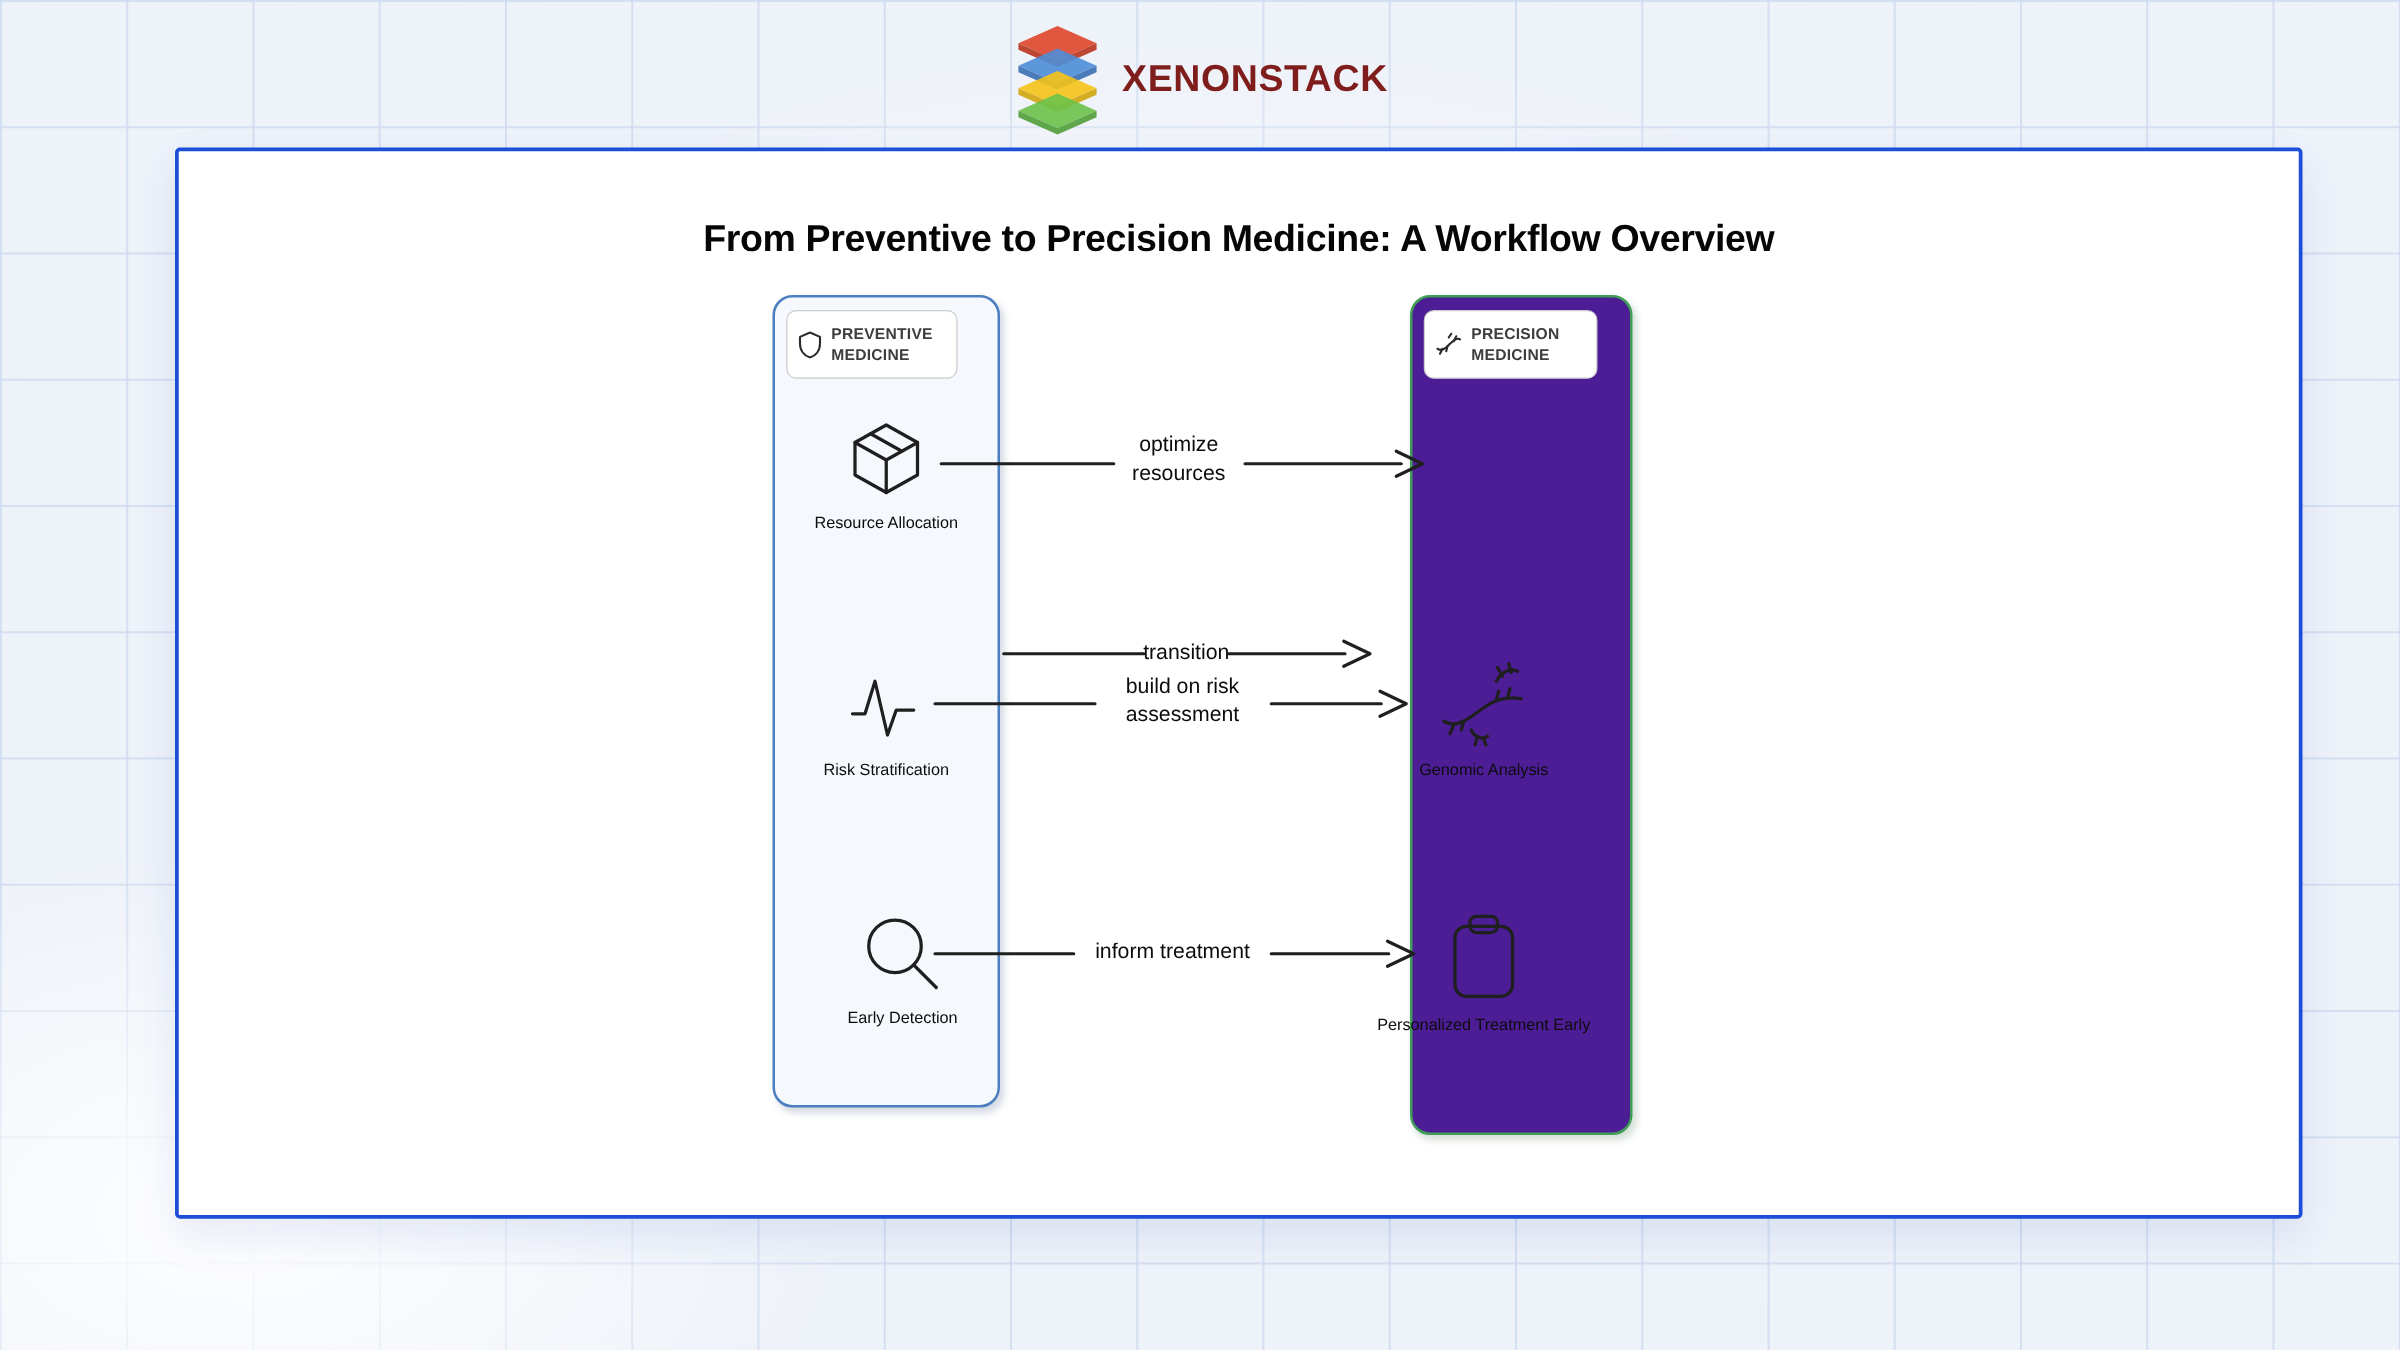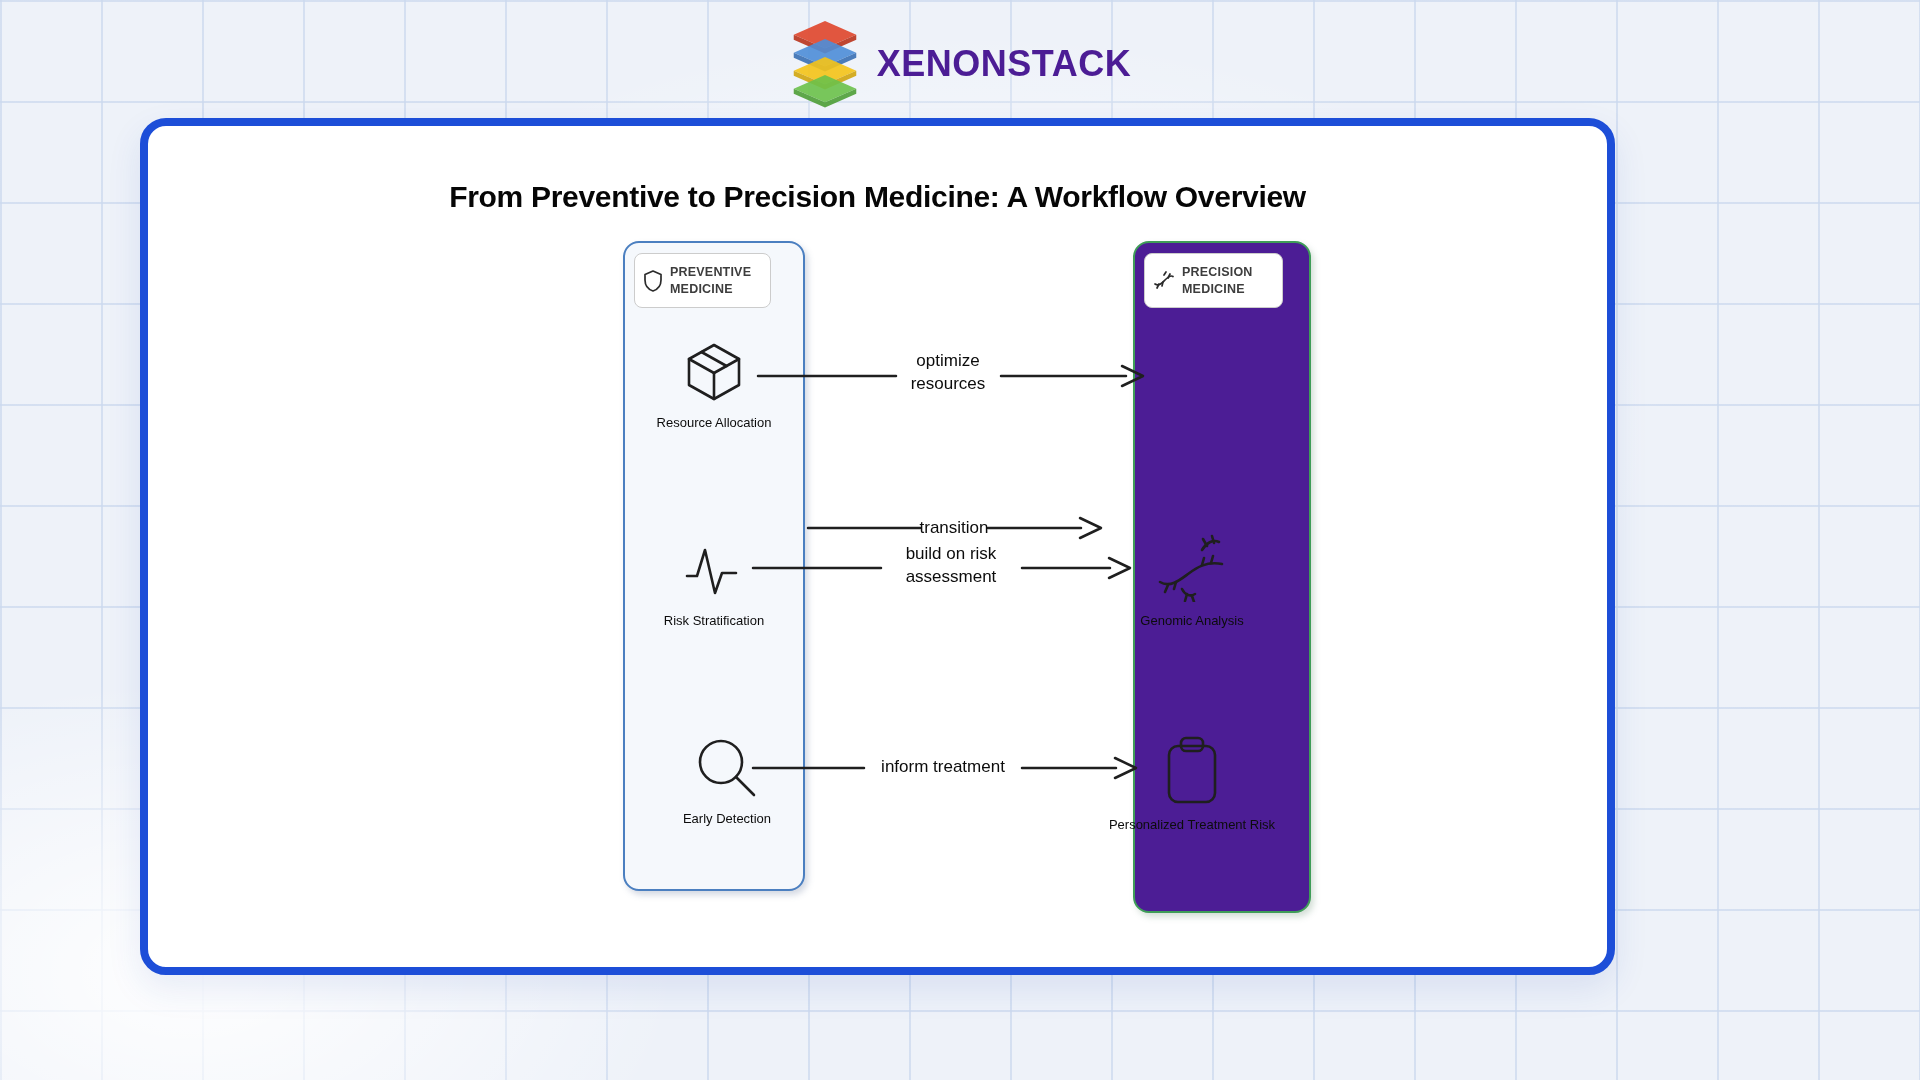--- a/index.html
+++ b/index.html
@@ -10,23 +10,23 @@
     background-image:
       radial-gradient(ellipse 980px 560px at 50% 40%, #ffffff 0%, rgba(255,255,255,0) 72%),
       radial-gradient(ellipse 700px 420px at 10% 90%, rgba(255,255,255,0.95) 0%, rgba(255,255,255,0) 70%),
       linear-gradient(rgba(204,217,239,0.75) 1.5px, transparent 1.5px),
       linear-gradient(90deg, rgba(204,217,239,0.75) 1.5px, transparent 1.5px);
     background-size:auto,auto,101px 101px,101px 101px;
     position:relative;
   }
   .brand { position:absolute; top:16px; left:0; width:100%; height:96px;
     display:flex; align-items:center; justify-content:center; gap:16px; }
-  .brand-name { font-size:36px; font-weight:700; color:#4c1d95; letter-spacing:0.5px; }
-  .card { position:absolute; left:140px; top:118px; width:1475px; height:857px;
-    background:#ffffff; border:8px solid #1d4ed8; border-radius:26px;
+  .brand-name { font-size:30px; font-weight:700; color:#7f1d1d; letter-spacing:0.5px; }
+  .card { position:absolute; left:140px; top:118px; width:1702px; height:857px;
+    background:#ffffff; border:3px solid #1d4ed8; border-radius:4px;
     box-shadow:0 14px 34px rgba(30,64,175,0.10); }
   .diagram-title { position:absolute; top:54px; left:0; width:100%;
     text-align:center; font-size:30px; font-weight:700; color:#060606; letter-spacing:-0.3px; }
   .col { position:absolute; border-radius:16px; }
   .col-preventive { left:475px; top:115px; width:182px; height:650px;
     background:#f5f8fc; border:2px solid #4b7fc0; box-shadow:3px 4px 6px rgba(100,120,155,0.28); }
   .col-precision { left:973px; top:115px; width:178px; height:672px;
     background:#4c1d95; border:2px solid #3f9d58; box-shadow:3px 4px 6px rgba(100,140,110,0.28);margin-left:12px; }
   .col-badge { position:absolute; top:10px; left:9px; display:flex; align-items:center; gap:7px;
     background:#ffffff; border:1px solid #cccccc; border-radius:8px; padding:10px 8px; }
@@ -134,21 +134,21 @@
       <path class="stroke-ic" d="M38 62 L40 68"></path>
     </svg>
     <div class="node-label">Genomic Analysis</div>
   </div>
 
   <div class="node" style="left:955px; top:610px; width:178px;">
     <svg width="58" height="70" viewBox="0 0 58 70">
       <rect class="stroke-ic" x="6" y="10" width="46" height="56" rx="9"></rect>
       <rect class="stroke-ic" x="18" y="2" width="22" height="13" rx="5" fill="#f1f8f2"></rect>
     </svg>
-    <div class="node-label">Personalized Treatment Risk</div>
+    <div class="node-label">Personalized Treatment Early</div>
   </div>
 
   <svg class="connectors">
     <g fill="none" stroke="#1f1f1f" stroke-width="2.5" stroke-linecap="round" stroke-linejoin="round">
 
       <path d="M610 250 H748"></path>
       <path d="M853 250 H978"></path>
       <path d="M974 240 L995 250 L974 260"></path>
 
       <path d="M660 402 H772"></path>

